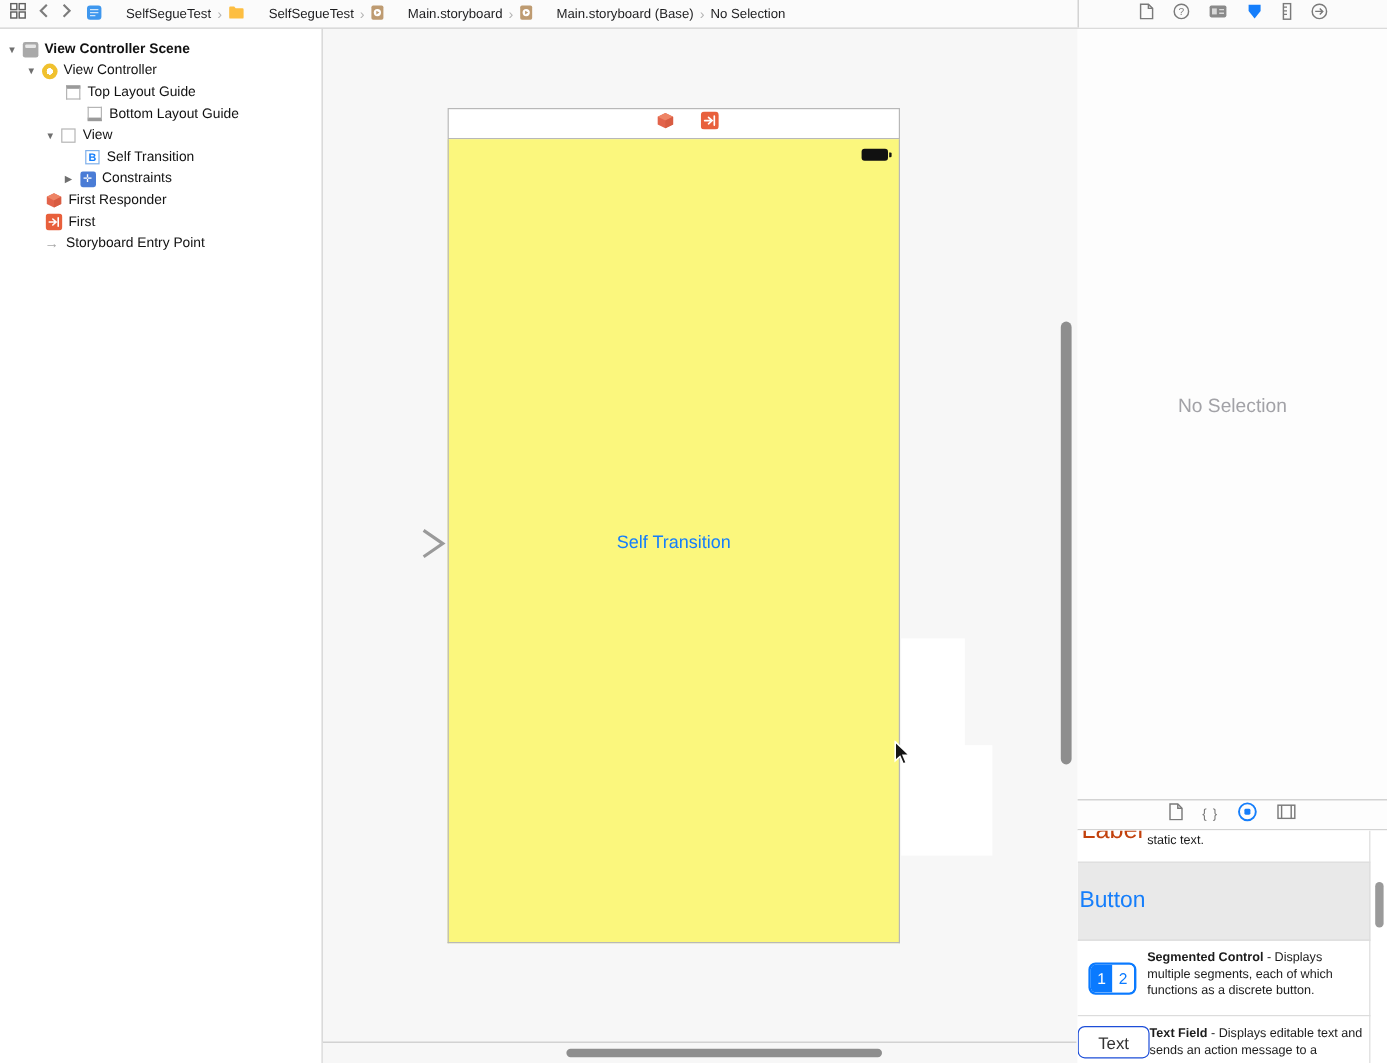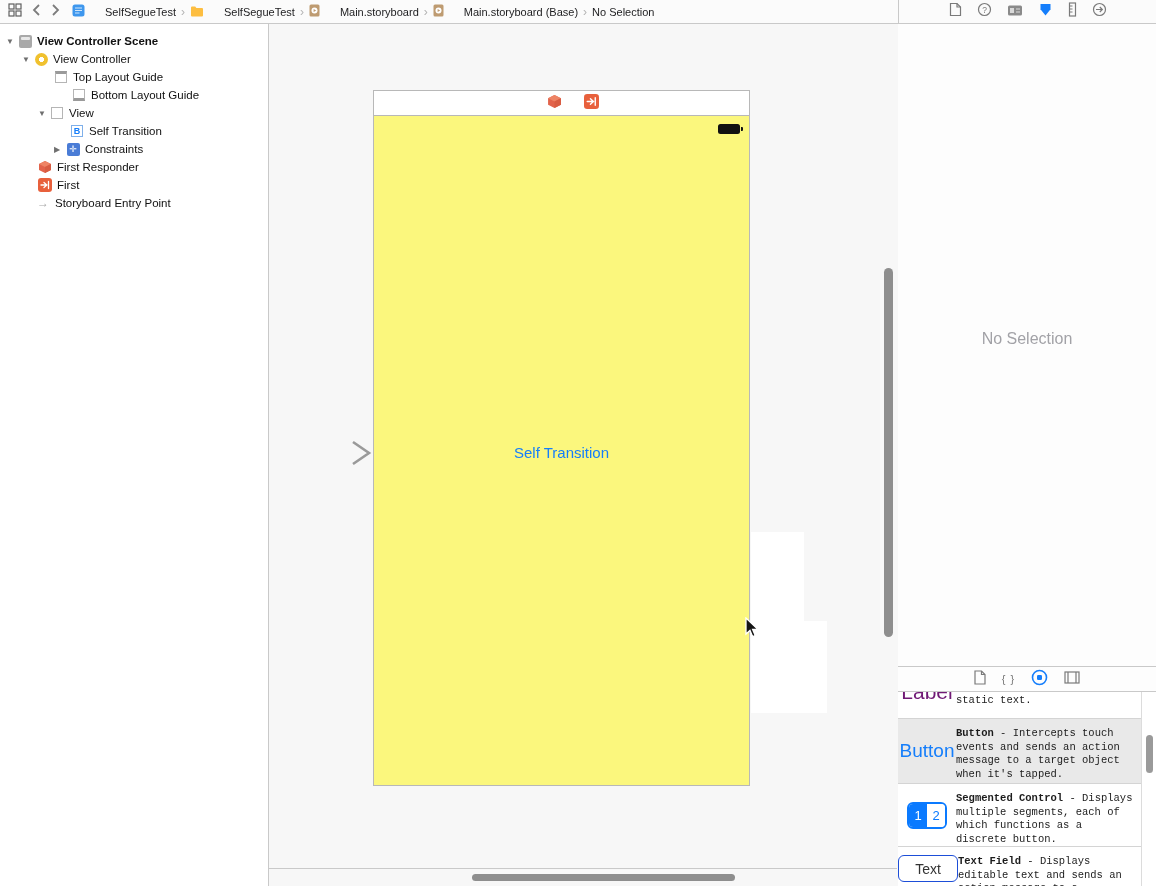--- a/index.html
+++ b/index.html
@@ -88,22 +88,22 @@
   #lib-gutter-line { position:absolute; right:14px; top:0; bottom:0; width:1px;
     background:#dcdcdc; }
   #lib-scroll-thumb { position:absolute; right:3px; top:43px; width:7px; height:38px;
     background:#9a9a9a; border-radius:3.5px; }
   .lib-row { display:flex; margin-right:14px; border-bottom:1px solid #d4d4d4;
     background:#fff; overflow:hidden; }
   .lib-row.hl { background:#e9e9e9; }
   .lib-icon-col { flex:0 0 58px; display:flex; align-items:center;
     justify-content:center; }
   .lib-desc { flex:1; font-size:10.5px; line-height:13.5px; color:#1c1c1c;
-    padding:8px 6px 2px 0;font-family:Liberation Mono, monospace; }
-  .lib-name-big { font-size:21px; color:#701a75; }
+    padding:8px 6px 2px 0; }
+  .lib-name-big { font-size:21px; color:#c2410c; }
   .lib-btn-big { font-size:19px; color:#157EFB; }
   .seg-ic { width:40px; height:27px; border:2px solid #0a7aff; border-radius:6px;
     display:flex; overflow:hidden; background:#fff; font-size:13px; }
   .seg-1 { flex:1; background:#0a7aff; color:#fff; display:flex;
     align-items:center; justify-content:center; }
   .seg-2 { flex:1; background:#fff; color:#0a7aff; display:flex;
     align-items:center; justify-content:center; }
   .textfield-ic { width:60px; height:27px; border:1px solid #1d4ed8;
     border-radius:6px; background:#fff; color:#333; font-size:14px;
     display:flex; align-items:center; justify-content:center; }
@@ -368,21 +368,20 @@
     <div class="lib-row" id="row-label" style="height:27px">
       <div class="lib-icon-col">
           <span class="lib-name-big">Label</span>
         </div>
       <div class="lib-desc">static text.</div>
     </div>
     <div class="lib-row hl" style="height:65px">
       <div class="lib-icon-col">
           <span class="lib-btn-big">Button</span>
         </div>
-      <div class="lib-desc"><b>Button</b><span> - Intercepts touch events and sends an action message to a target object when it's tapped.</span></div>
     </div>
     <div class="lib-row" style="height:63px">
       <div class="lib-icon-col">
         <span class="seg-ic">
           <span class="seg-1">1</span>
           <span class="seg-2">2</span>
         </span>
       </div>
       <div class="lib-desc"><b>Segmented Control</b><span> - Displays multiple segments, each of which functions as a discrete button.</span></div>
     </div>

